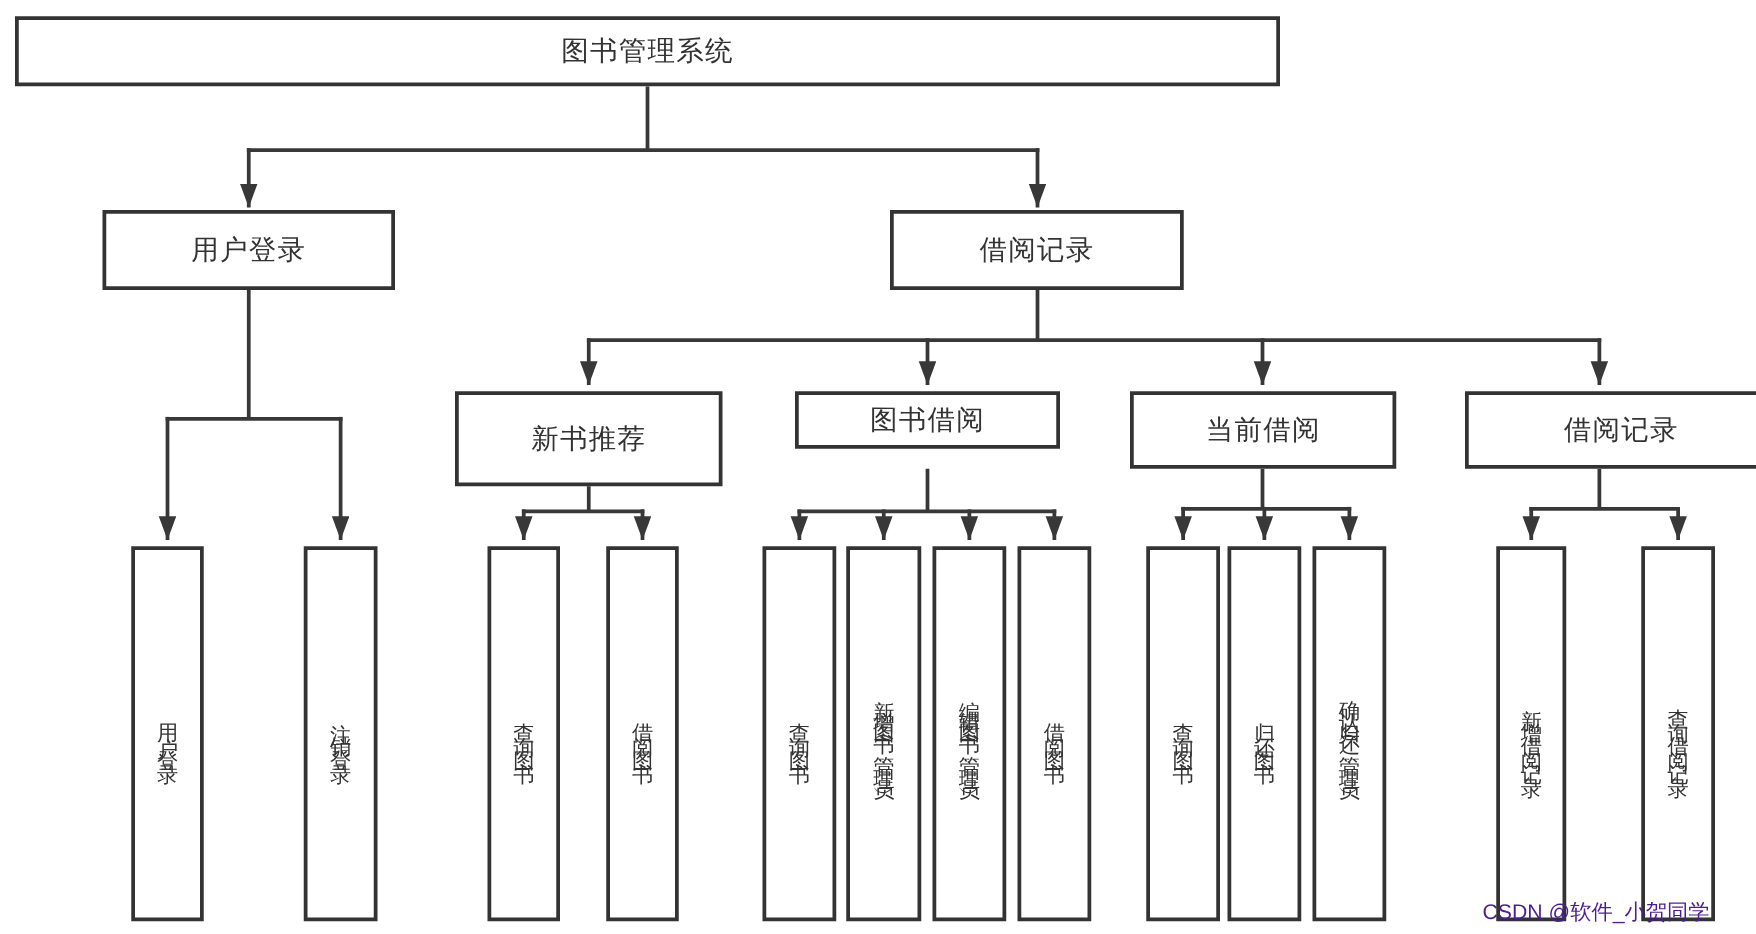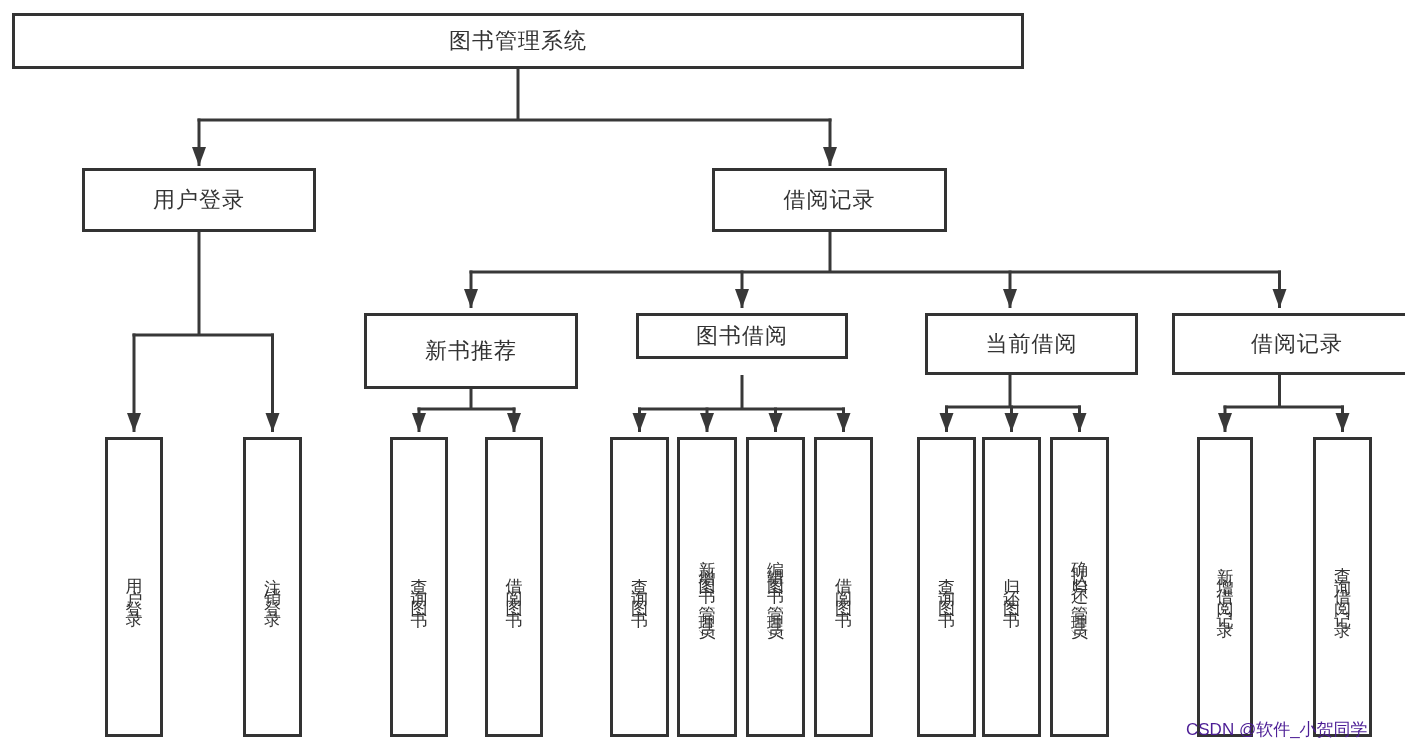--- a/index.html
+++ b/index.html
@@ -128,21 +128,21 @@
   <div class="node" style="left:712px;top:168px;width:235px;height:64px;">
     <span class="hlabel">借阅记录</span>
   </div>
 
   <div class="node" style="left:364px;top:313px;width:214px;height:76px;justify-content:center;">
     <span class="hlabel">新书推荐</span>
   </div>
   <div class="node" style="left:636px;top:313px;width:212px;height:46px;">
     <span class="hlabel">图书借阅</span>
   </div>
-  <div class="node" style="left:904px;top:313px;width:213px;height:62px;margin-left:21px;">
+  <div class="node" style="left:904px;top:313px;width:213px;height:62px;">
     <span class="hlabel">当前借阅</span>
   </div>
   <div class="node" style="left:1172px;top:313px;width:250px;height:62px;">
     <span class="hlabel">借阅记录</span>
   </div>
 
   <div class="node leaf" style="left:105px;top:437px;width:58px;height:300px;">
     <span class="vlabel">用户登录</span>
   </div>
   <div class="node leaf" style="left:243px;top:437px;width:59px;height:300px;">

